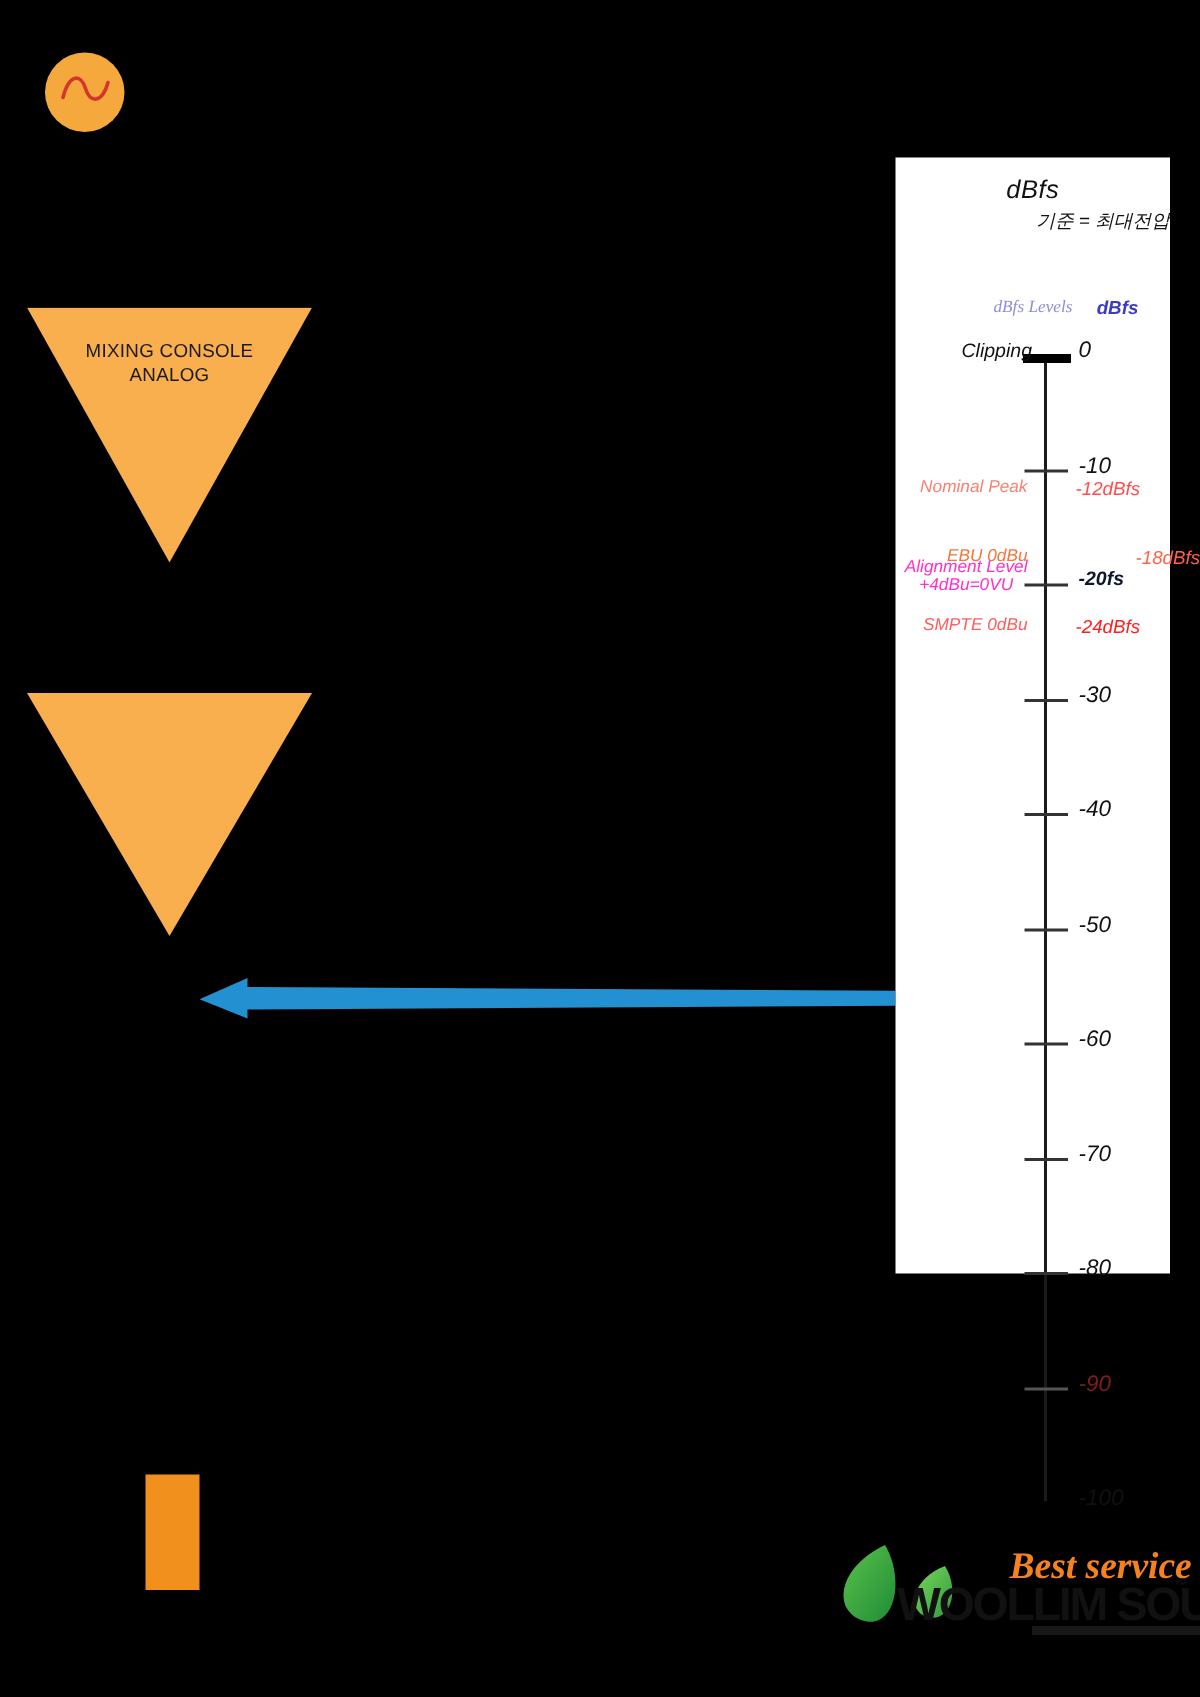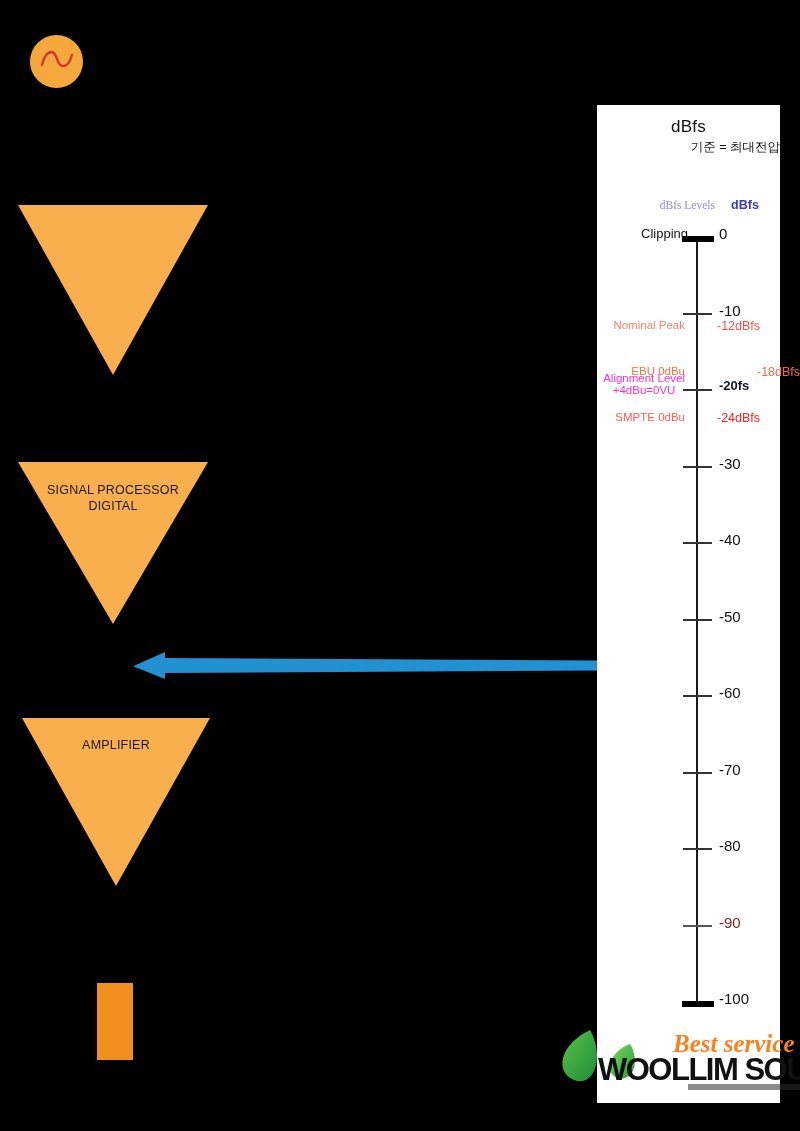--- a/index.html
+++ b/index.html
@@ -28,22 +28,22 @@
   .tri3 .lbl{top:19px;}
 
   .out-rect{position:absolute;left:97px;top:983px;width:36px;height:77px;
       background:#F2901E;}
 
   
   .arrow{position:absolute;left:125px;top:650px;width:472px;height:32px;}
   .arrow svg{display:block;}
 
   
-  .panel{position:absolute;left:597px;top:105px;width:183px;height:998px;
-      background:#fff;}
+  .panel{position:absolute;left:597px;top:105px;width:183px;height:744px;
+      background:#fff;font-style:italic;}
   .panel-title{position:absolute;left:0;width:100%;top:12px;text-align:center;
       color:#111;font-size:17px;font-weight:400;letter-spacing:.3px;}
   .panel-sub{position:absolute;left:0;width:100%;top:34px;text-align:right;
       color:#111;font-size:12.5px;}
 
   .colhead-left{position:absolute;left:10px;top:94px;width:108px;text-align:right;
       color:#8f8fd6;font-size:11.5px;font-family:"Liberation Serif","DejaVu Serif",serif;}
   .colhead-right{position:absolute;left:120px;top:93px;width:56px;text-align:center;
       color:#3b3bc4;font-size:12.5px;font-weight:700;}
 
@@ -73,36 +73,30 @@
 <div id="stage">
 
   <div class="src-circle">
     <svg width="53" height="53" viewBox="0 0 53 53">
       <path d="M12 30 C16 14, 24 14, 27 24 C30 34, 38 34, 42 20" fill="none" stroke="#D6342C" stroke-width="2.4" stroke-linecap="round"></path>
     </svg>
   </div>
 
   <div class="tri tri1">
     <div class="shape"></div>
+    <div class="lbl">
+      <div>MIXING CONSOLE</div>
+      <div>ANALOG</div>
+    </div>
   </div>
 
   <div class="tri tri2">
     <div class="shape"></div>
-    <div class="lbl">
-      <div>SIGNAL PROCESSOR</div>
-      <div>DIGITAL</div>
-    </div>
-  </div>
-
-  <div class="tri tri3">
-    <div class="shape"></div>
-    <div class="lbl">
-      <div>AMPLIFIER</div>
-    </div>
-  </div>
+  </div>
+
 
   <div class="out-rect"></div>
 
   <div class="arrow">
     <svg width="472" height="32" viewBox="0 0 472 32">
       <path d="M38 8 L472 10.5 L472 20.5 L38 23 Z" fill="#2391D1"></path>
       <path d="M40 2 L40 29 L8 16.2 Z" fill="#2391D1"></path>
     </svg>
   </div>
 

